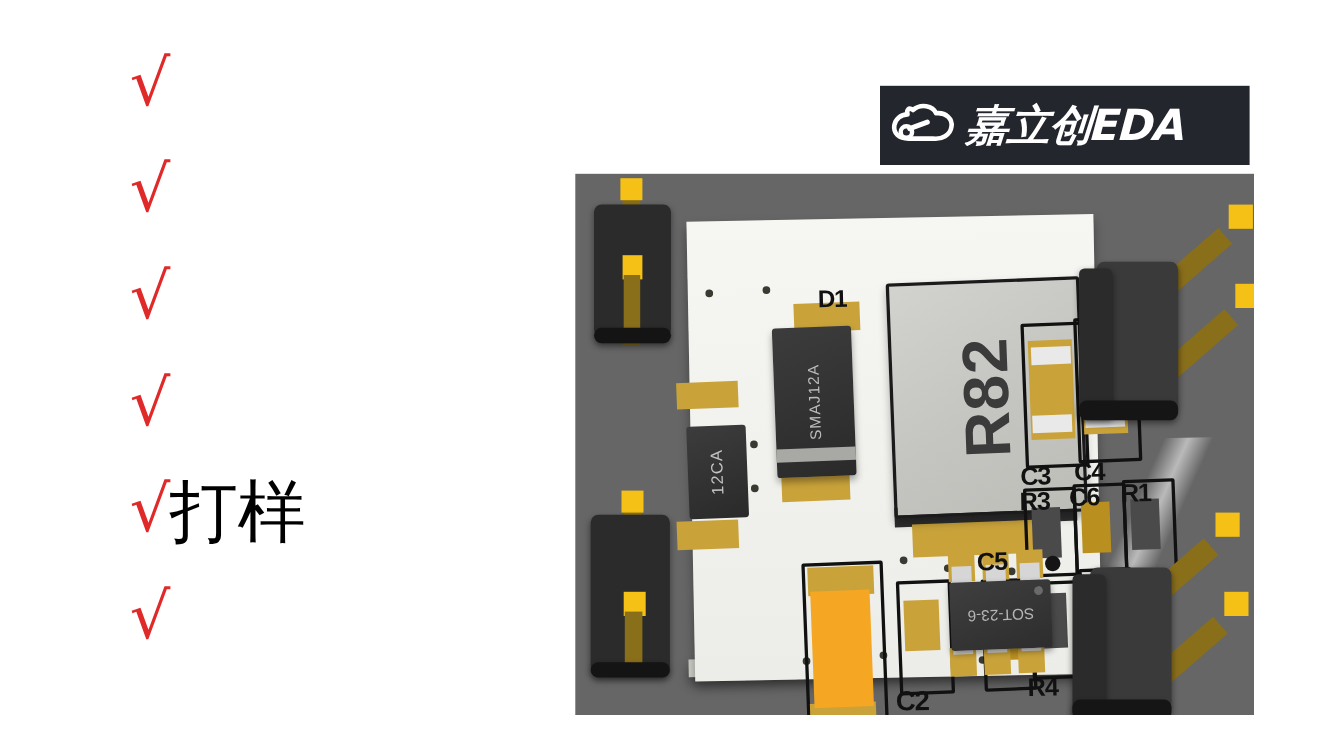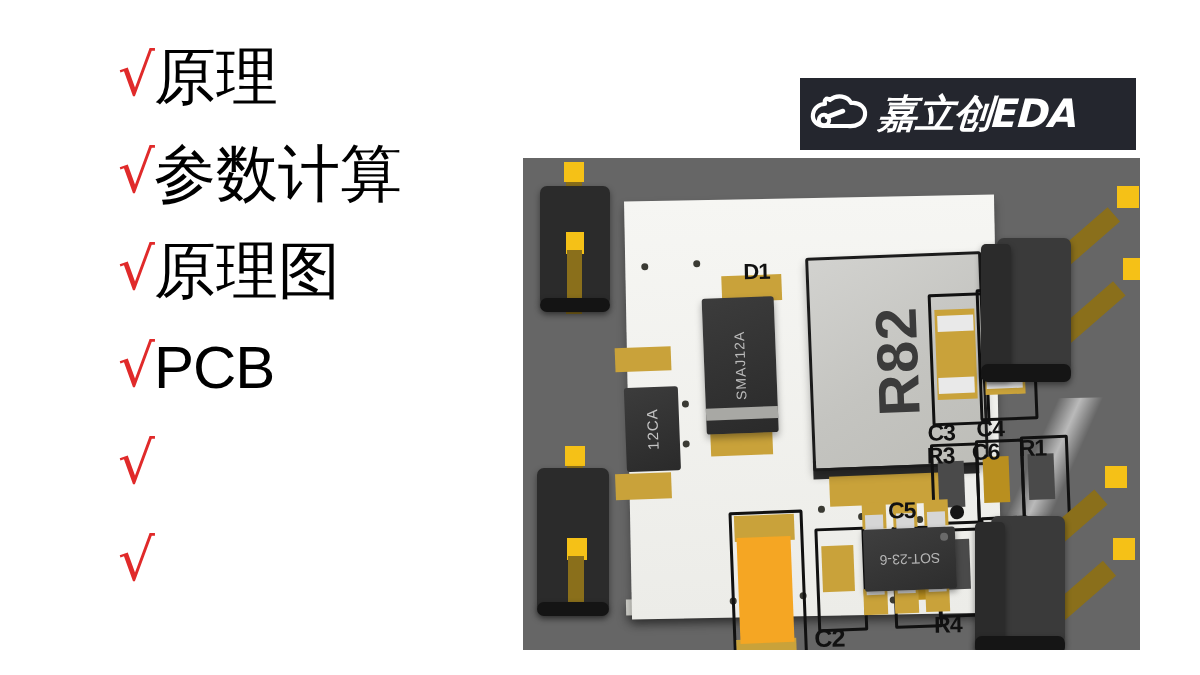--- a/index.html
+++ b/index.html
@@ -235,36 +235,33 @@
   }
 </style>
 </head>
 <body>
 
 <div id="slide">
 
   <div id="checklist">
     <div class="check-row">
       <span class="tick">√</span>
-      <span class="check-label">原理</span>
-    </div>
-    <div class="check-row">
-      <span class="tick">√</span>
-      <span class="check-label">参数计算</span>
-    </div>
-    <div class="check-row">
-      <span class="tick">√</span>
-      <span class="check-label">原理图</span>
-    </div>
-    <div class="check-row">
-      <span class="tick">√</span>
-      <span class="check-label latin">PCB</span>
-    </div>
-    <div class="check-row">
-      <span class="tick">√</span>
+    </div>
+    <div class="check-row">
+      <span class="tick">√</span>
+    </div>
+    <div class="check-row">
+      <span class="tick">√</span>
+    </div>
+    <div class="check-row">
+      <span class="tick">√</span>
+    </div>
+    <div class="check-row">
+      <span class="tick">√</span>
+      <span class="check-label">打样</span>
     </div>
     <div class="check-row">
       <span class="tick">√</span>
     </div>
   </div>
 
 
   <div id="logo">
     <svg id="logo-cloud" viewBox="0 0 62 46">
       <path d="M20 9 C27 3 38 5 41 12 C50 11 56 17 55 24 C54 32 46 36 38 35 L16 35

